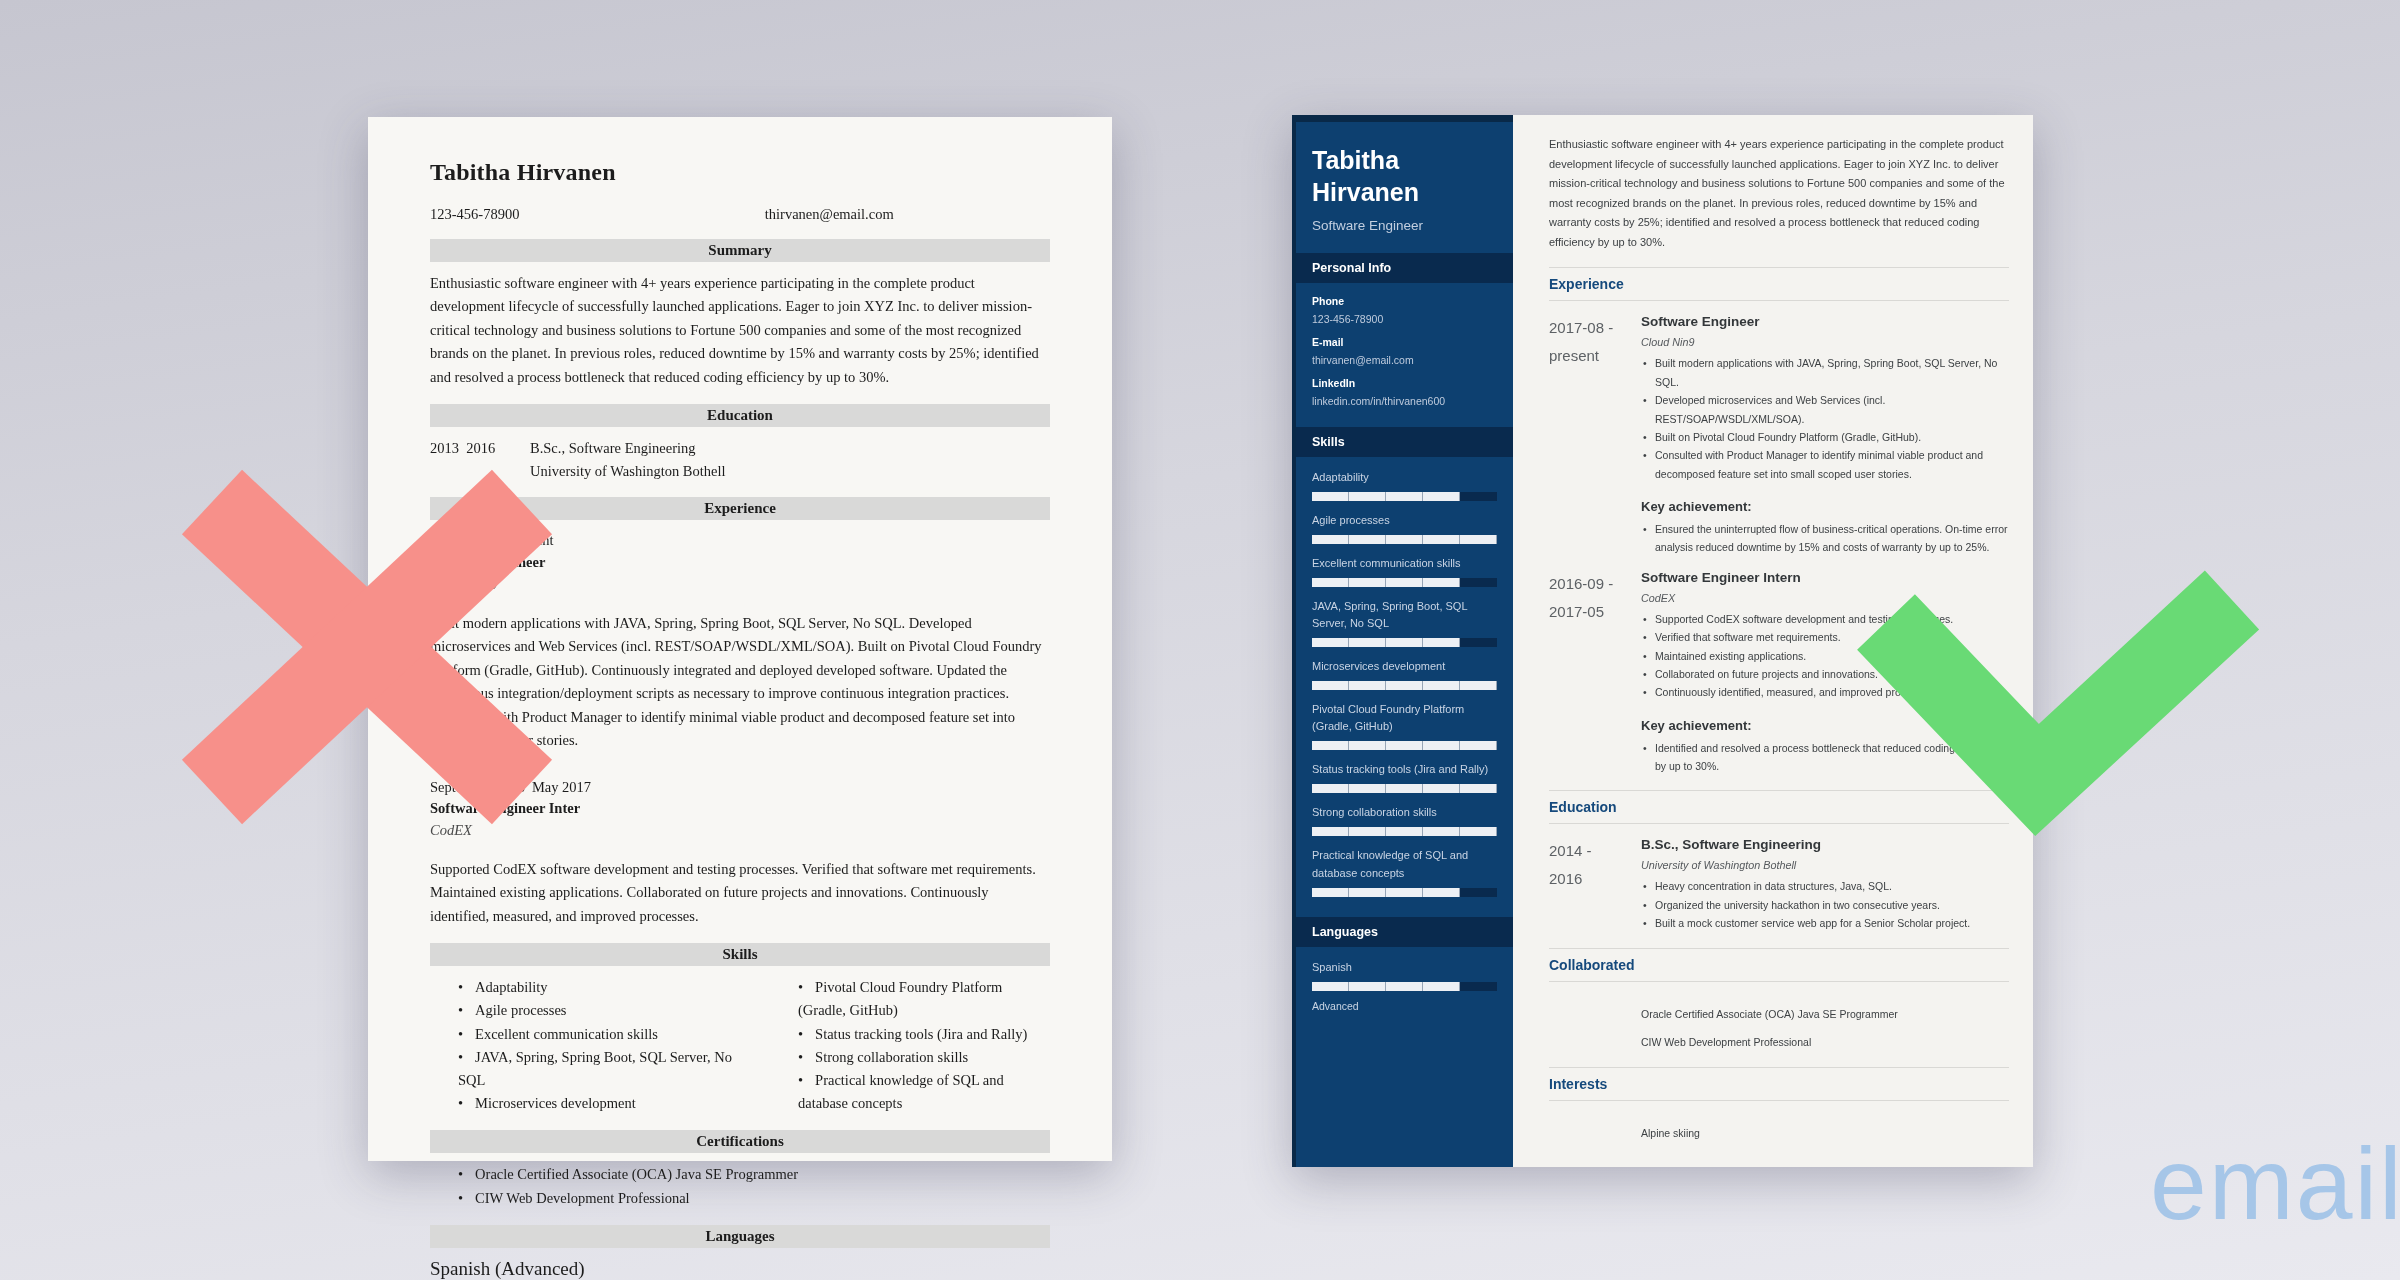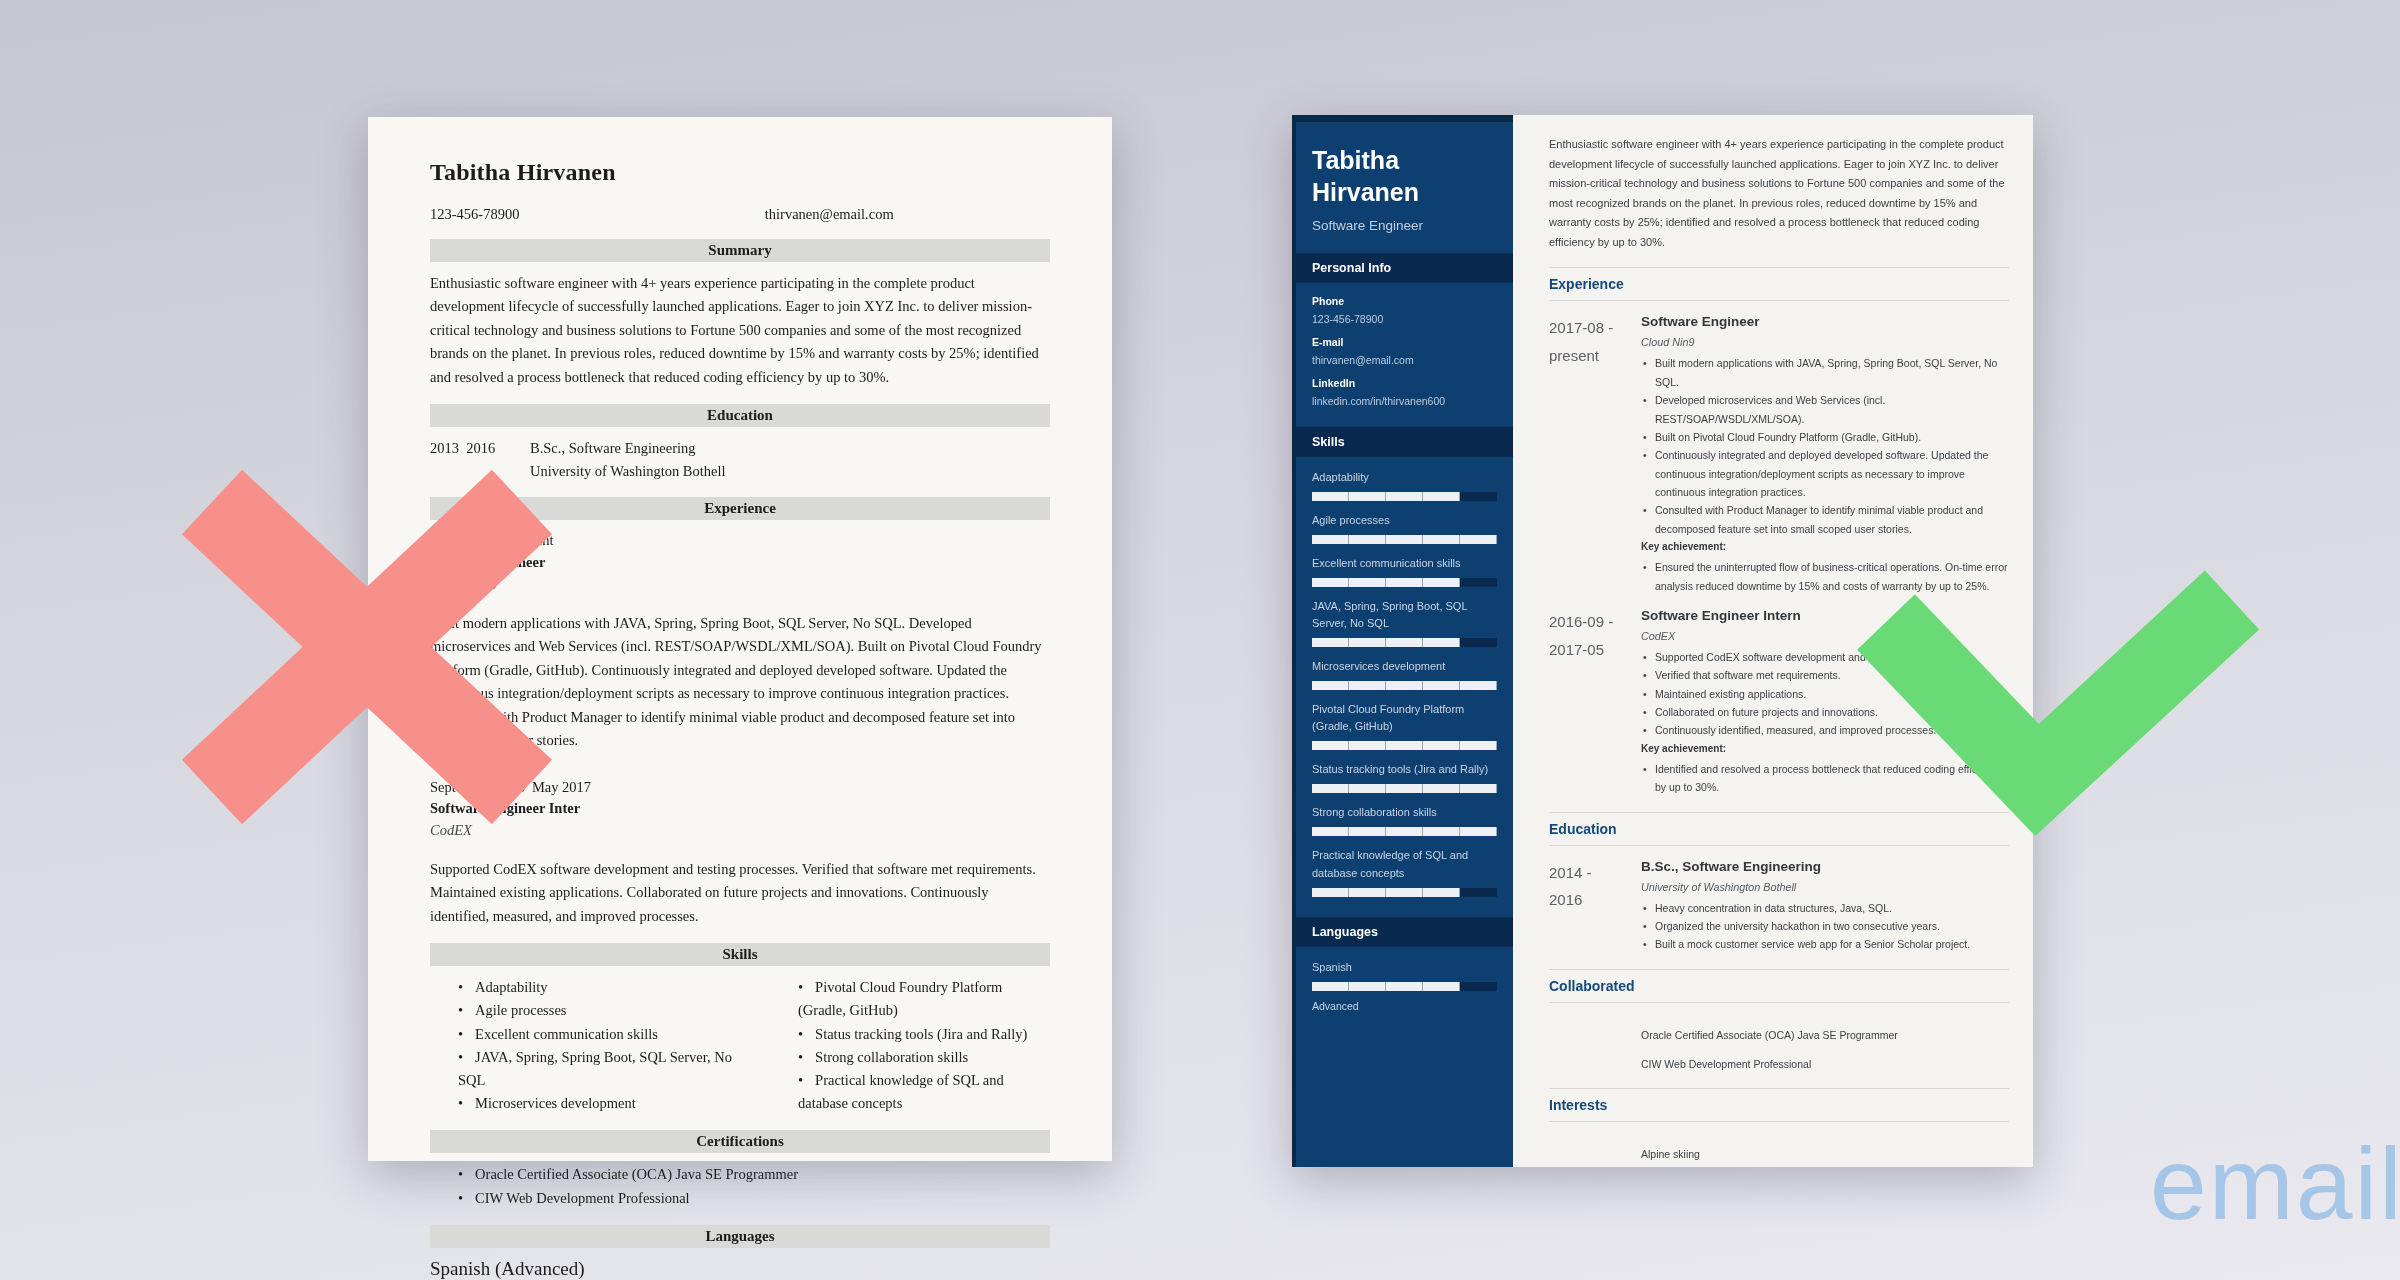--- a/index.html
+++ b/index.html
@@ -77,21 +77,21 @@
     border-top:1px solid #d9d8d5; border-bottom:1px solid #d9d8d5;
   }
   .entry { display:flex; margin-top:13px; }
   .e-date { width:92px; flex:none; font-size:15px; color:#5d6165; line-height:1.85; }
   .e-body { flex:1; }
   .e-title { font-size:13.5px; font-weight:bold; color:#33373a; }
   .e-company { font-style:italic; font-size:10.8px; color:#55595d; margin-top:7px; }
   .e-bullets { list-style:none; margin-top:6px; }
   .e-bullets li { font-size:10.5px; line-height:1.75; padding-left:14px; position:relative; }
   .e-bullets li::before { content:"•"; position:absolute; left:2px; }
-  .e-key { font-size:10px; font-weight:bold; color:#33373a; margin-top:3px; }
+  .e-key { font-size:13px; font-weight:bold; color:#33373a; margin-top:16px; }
   .m-item { font-size:10.5px; line-height:1.7; margin-top:11px; }
 
   
   .overlay-svg { position:absolute; left:0; top:0; z-index:5; }
   .watermark {
     position:absolute; left:2150px; top:1126px; z-index:4;
     font-size:102px; color:#a6c6e8; letter-spacing:2px;
   }
 </style>
 </head>
@@ -236,21 +236,20 @@
         <div>2017-08 -</div>
         <div>present</div>
       </div>
       <div class="e-body">
         <div class="e-title">Software Engineer</div>
         <div class="e-company">Cloud Nin9</div>
         <ul class="e-bullets">
           <li>Built modern applications with JAVA, Spring, Spring Boot, SQL Server, No SQL.</li>
           <li>Developed microservices and Web Services (incl. REST/SOAP/WSDL/XML/SOA).</li>
           <li>Built on Pivotal Cloud Foundry Platform (Gradle, GitHub).</li>
-          <li>Continuously integrated and deployed developed software. Updated the continuous integration/deployment scripts as necessary to improve continuous integration practices.</li>
           <li>Consulted with Product Manager to identify minimal viable product and decomposed feature set into small scoped user stories.</li>
         </ul>
         <div class="e-key">Key achievement:</div>
         <ul class="e-bullets">
           <li>Ensured the uninterrupted flow of business-critical operations. On-time error analysis reduced downtime by 15% and costs of warranty by up to 25%.</li>
         </ul>
       </div>
     </div>
 
     <div class="entry">

